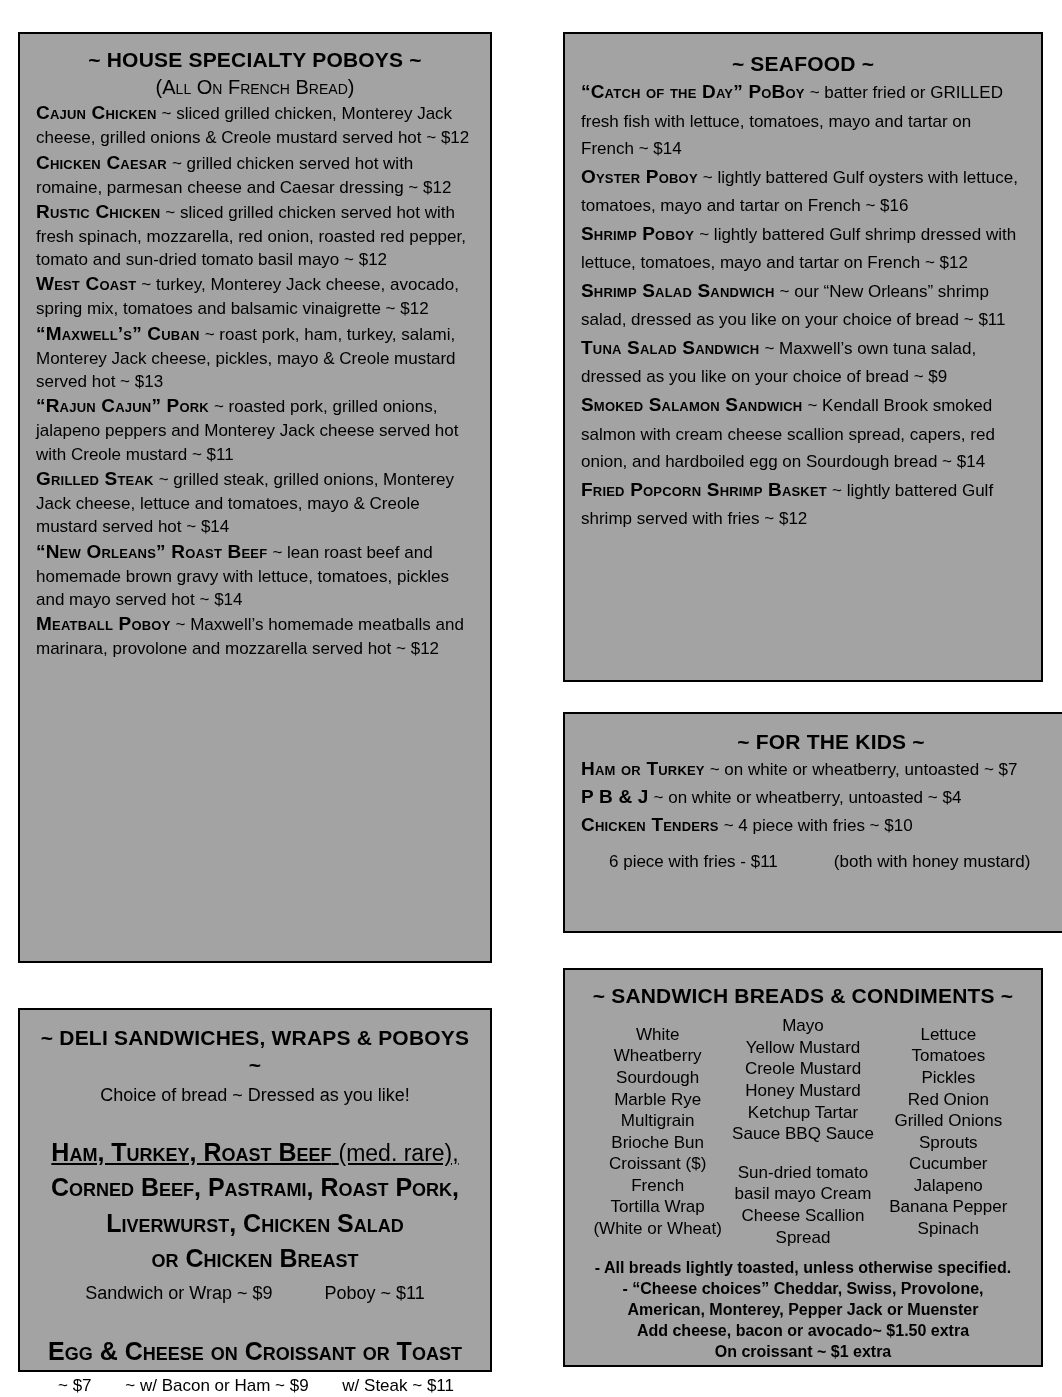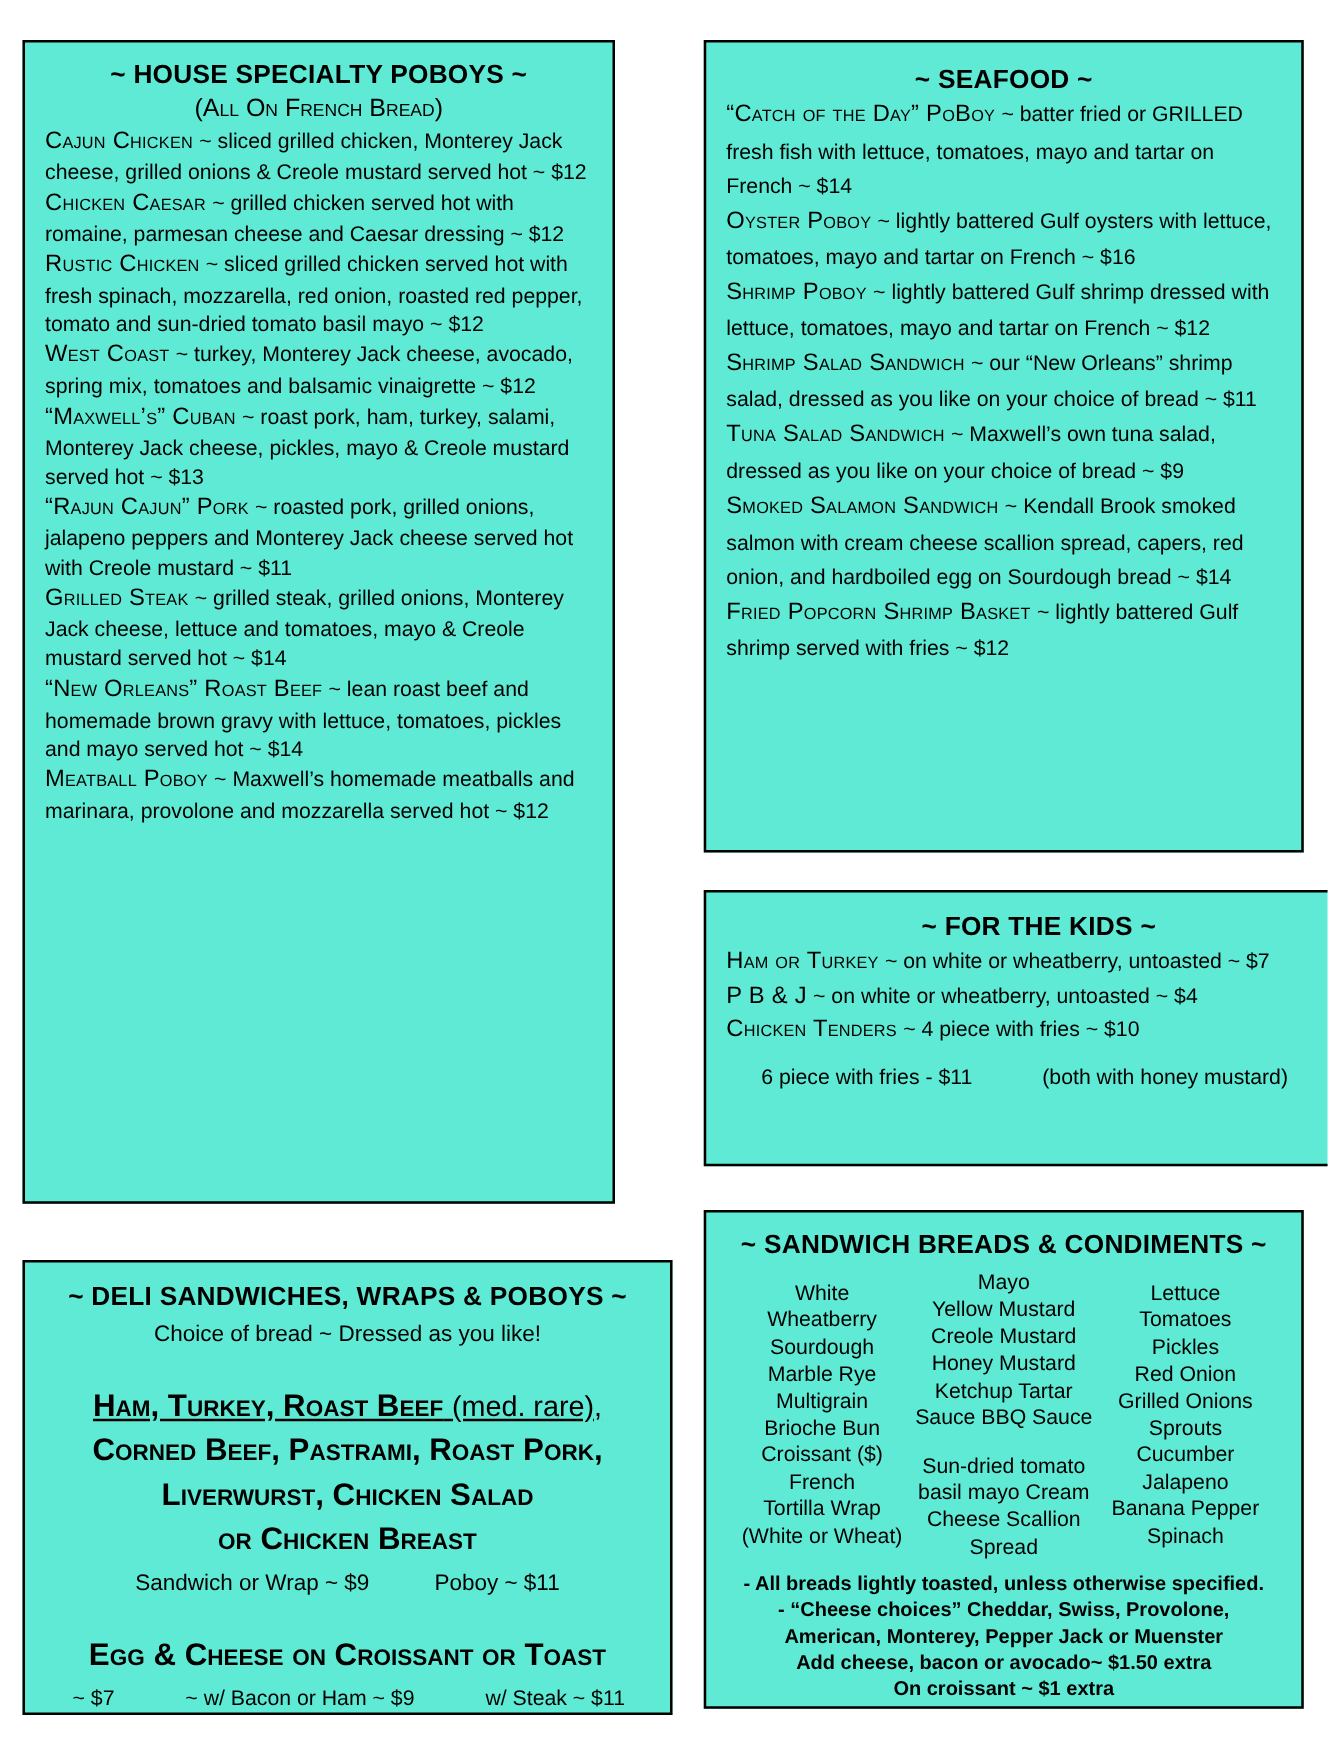--- a/index.html
+++ b/index.html
@@ -6,44 +6,44 @@
   body {
     width: 1062px; height: 1397px;
     background: #ffffff; color: #000000;
     font-family: "Liberation Sans", "DejaVu Sans", sans-serif;
     position: relative;
   }
   .box {
     position: absolute;
     border: 2.5px solid #000;
     box-sizing: border-box;
-    background: #5eead4;
+    background: #a3a3a3;
   }
   #box-house   { left: 18px;  top: 32px;   width: 474px; height: 931px; padding: 12px 16px; }
   #box-seafood { left: 563px; top: 32px;   width: 480px; height: 650px; padding: 16px 16px; }
   #box-kids    { left: 563px; top: 712px;  width: 536px; height: 221px; padding: 14px 16px; }
-  #box-deli    { left: 18px;  top: 1008px; width: 520px; height: 364px; padding: 14px 12px; }
+  #box-deli    { left: 18px;  top: 1008px; width: 474px; height: 364px; padding: 14px 12px; }
   #box-cond    { left: 563px; top: 968px;  width: 480px; height: 399px; padding: 12px 12px; }
 
   .sec-title {
     font-weight: bold; font-size: 21px; text-align: center;
     letter-spacing: 0.2px; line-height: 1.3;
   }
   .sec-sub {
     text-align: center; font-size: 20px;
     font-variant: small-caps; line-height: 1.3; margin-top: 1px;
   }
   .sub-plain { text-align: center; font-size: 18px; line-height: 1.35; margin-top: 4px; }
 
   p.item { margin: 0; font-size: 17px; }
   .house-item { margin-top: 25px; line-height: 1.37; }
   .sea-item   { margin-top: 24px; line-height: 1.59; }
   .kid-item   { margin-top: 19px; line-height: 1.45; }
   .nm {
-    font-weight: normal; font-variant: small-caps;
+    font-weight: bold; font-variant: small-caps;
     font-size: 19px; letter-spacing: 0.2px; margin-right: 5px;
   }
   .ds { }
 
   .kid-line2 { margin: 12px; padding-left: 16px; font-size: 17px; line-height: 1.45; }
   .kid-line2 .r { margin-left: 56px; }
 
   .deli-big {
     text-align: center; font-weight: bold; font-variant: small-caps;
     font-size: 25px; line-height: 1.42; margin: 0;

